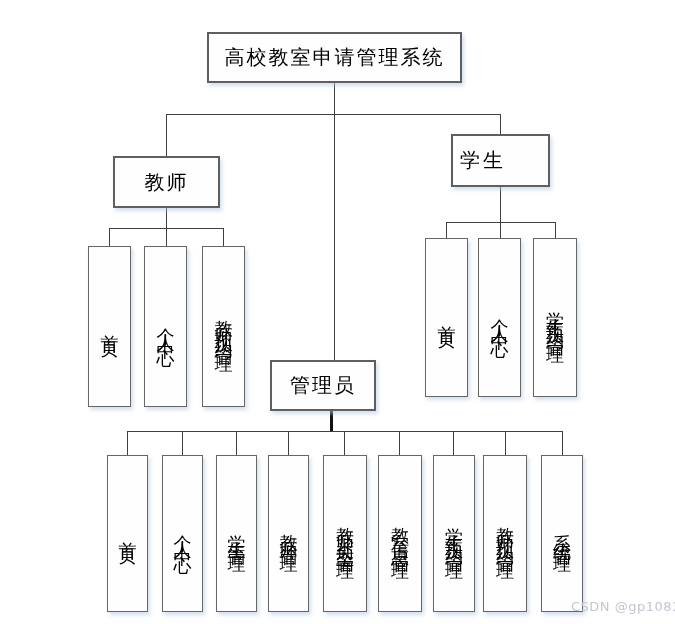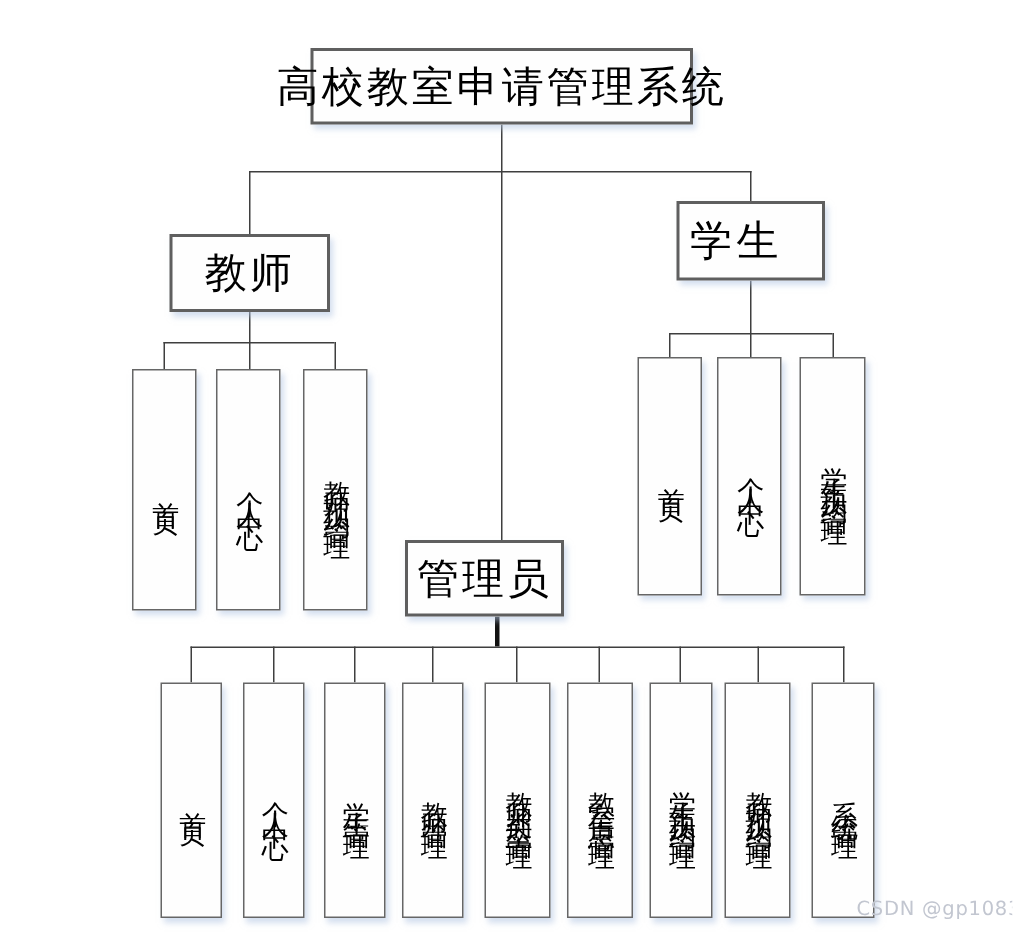--- a/index.html
+++ b/index.html
@@ -15,21 +15,21 @@
     position: absolute;
     box-sizing: border-box;
     background: #fefefe;
     border: 2px solid #5f5f5f;
     box-shadow: 2px 3px 4px rgba(176, 196, 226, 0.55);
     display: flex;
     align-items: center;
     justify-content: center;
     color: #000000;
   }
-  .node { font-size: 28px; letter-spacing: 2px; white-space: nowrap; }
+  .node { font-size: 20px; letter-spacing: 2px; white-space: nowrap; }
   .node.left-text { justify-content: flex-start; padding-left: 7px; letter-spacing: 3px; }
   .leaf {
     border-width: 1.5px;
     border-color: #666666;
     writing-mode: vertical-rl;
     text-orientation: upright;
     font-size: 18px;
     letter-spacing: 7px;
     line-height: 1;
   }

